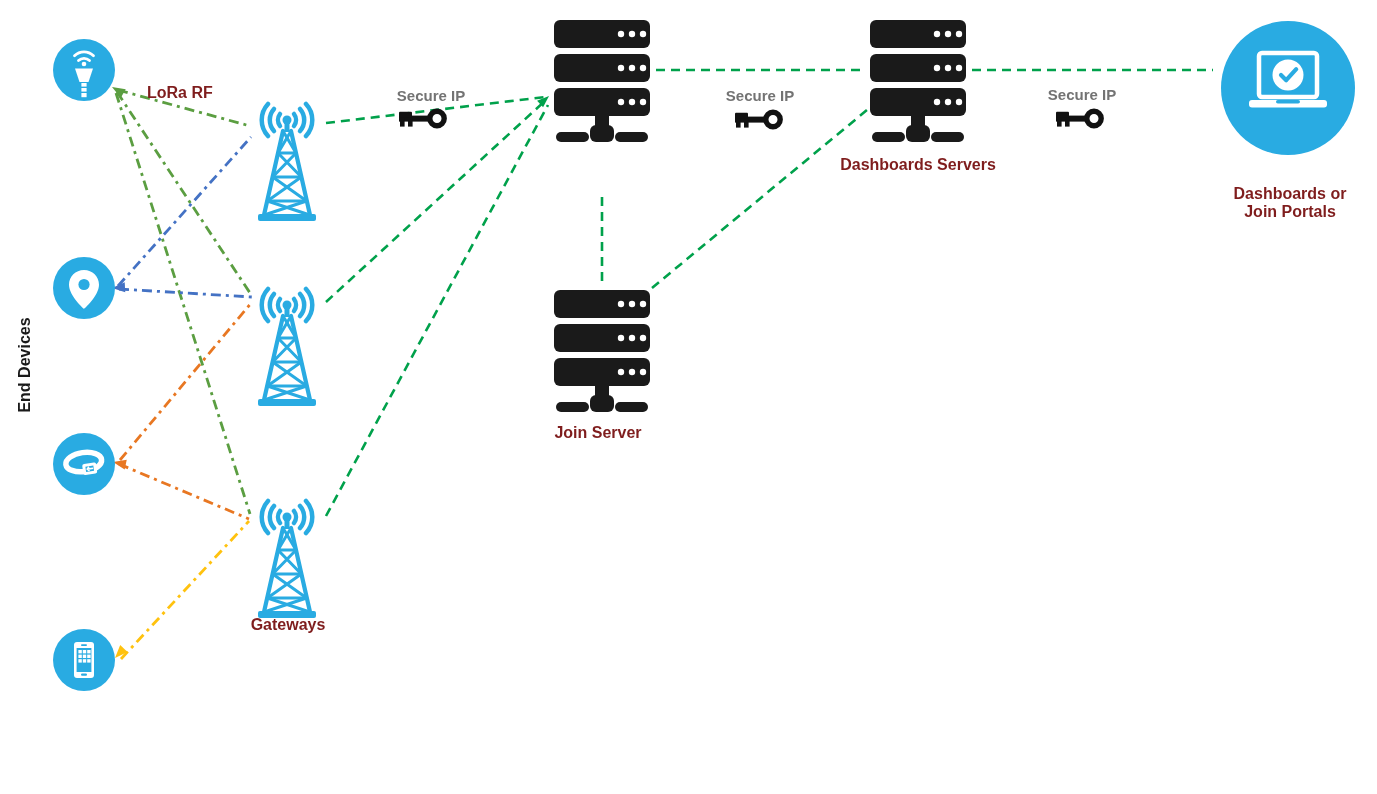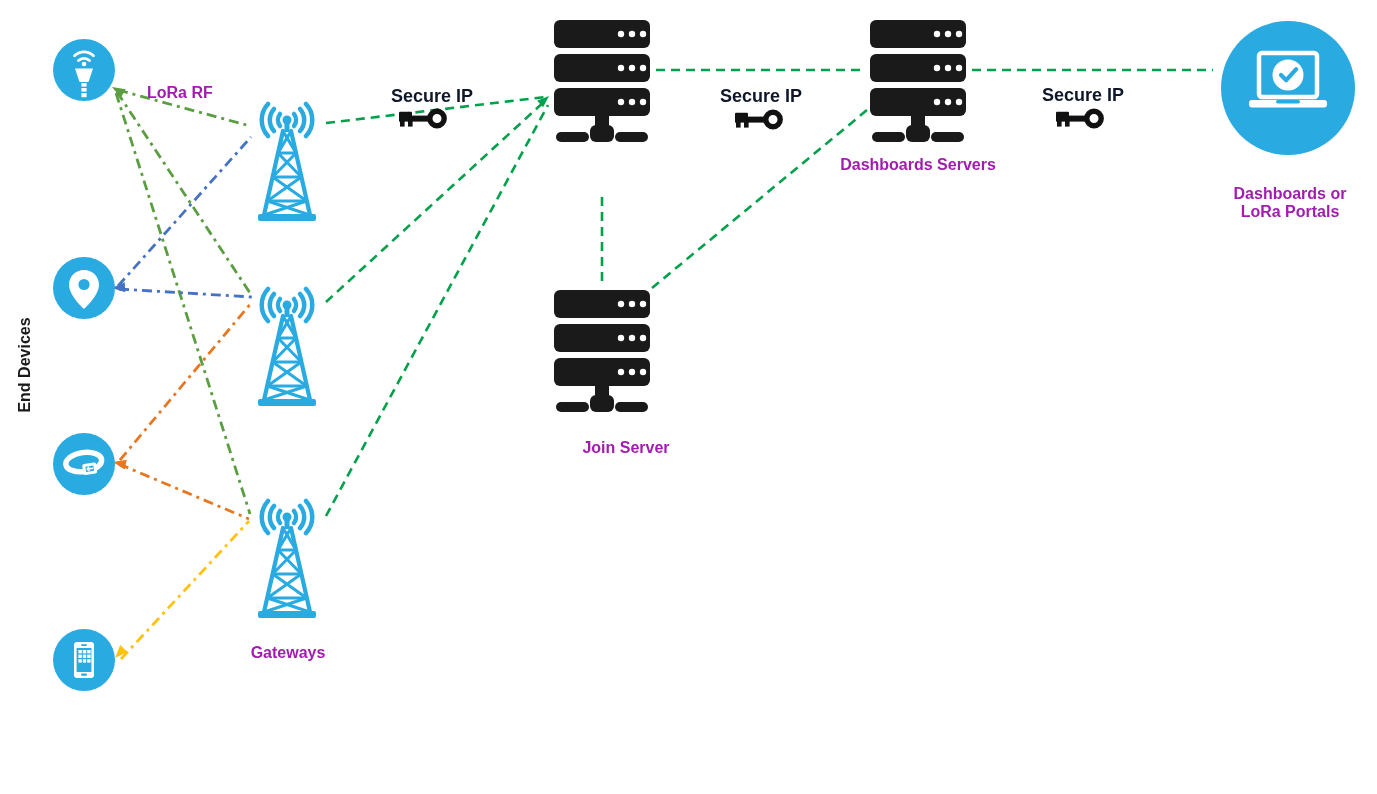--- a/index.html
+++ b/index.html
@@ -2,24 +2,24 @@
 <html><head>
 <meta charset="utf-8">
 <style>
   html,body{margin:0;padding:0;background:#fff;}
   .canvas{position:relative;width:1377px;height:794px;background:#ffffff;overflow:hidden;
           font-family:"Liberation Sans",sans-serif;}
   .lines-layer{position:absolute;left:0;top:0;z-index:1;}
   .node{position:absolute;z-index:2;}
   .device-circle{width:62px;height:62px;border-radius:50%;background:#29ABE2;
                  display:flex;align-items:center;justify-content:center;}
-  .label{position:absolute;z-index:3;font-weight:bold;color:#a21caf;font-size:16px;
+  .label{position:absolute;z-index:3;font-weight:bold;color:#7f1d1d;font-size:16px;
          line-height:18px;text-align:center;white-space:nowrap;}
   .label-left{text-align:left;}
-  .green-label{color:#0f172a;font-size:18px;}
+  .green-label{color:#737373;font-size:15px;}
   .vertical-label{position:absolute;z-index:3;font-weight:bold;color:#1a1a1a;font-size:16px;
                   left:25px;top:365px;transform:translate(-50%,-50%) rotate(-90deg);
                   white-space:nowrap;}
   sup{font-size:10px;}
   .keyicon{position:absolute;z-index:3;}
 </style>
 </head>
 <body>
 
 <div class="canvas">
@@ -208,21 +208,21 @@
         <path d="M21.7,76 L55.6,100"></path>
           <path d="M50.3,76 L16.4,100"></path>
           <path d="M16.4,100 L55.6,100"></path>
         <path d="M16.4,100 L58.8,114"></path>
           <path d="M55.6,100 L13.2,114"></path>
       </g>
       <rect x="7" y="113" width="58" height="7" rx="2" fill="#29ABE2"></rect>
     </svg>
   </div>
 
-  <div class="label" style="left:245px;top:644px;width:86px;">Gateways</div>
+  <div class="label" style="left:245px;top:616px;width:86px;">Gateways</div>
 
   <div class="label green-label" style="left:391px;top:87px;width:80px;">Secure IP</div>
   <svg class="keyicon" style="left:399px;top:105px;" width="48" height="27" viewBox="0 0 48 27">
     <circle cx="38" cy="13.5" r="7.2" fill="none" stroke="#111" stroke-width="5.4"></circle>
     <rect x="0" y="10.6" width="31" height="6" fill="#111"></rect>
     <rect x="0" y="6.8" width="13" height="6" rx="1" fill="#111"></rect>
     <rect x="1" y="13" width="4.6" height="8.6" fill="#111"></rect>
     <rect x="9" y="13" width="4.6" height="8.6" fill="#111"></rect>
   </svg>
 
@@ -286,21 +286,21 @@
           <circle cx="89" cy="14" r="3.2"></circle>
         <circle cx="67" cy="48" r="3.2"></circle>
           <circle cx="78" cy="48" r="3.2"></circle>
           <circle cx="89" cy="48" r="3.2"></circle>
         <circle cx="67" cy="82" r="3.2"></circle>
           <circle cx="78" cy="82" r="3.2"></circle>
           <circle cx="89" cy="82" r="3.2"></circle>
       </g>
     </svg>
   </div>
-  <div class="label" style="left:536px;top:424px;width:180px;margin-top:15px;">Join Server</div>
+  <div class="label" style="left:508px;top:424px;width:180px;">Join Server</div>
 
   <div class="node" style="left:870px;top:20px;">
     <svg width="96" height="124" viewBox="0 0 96 124">
       <g fill="#1a1a1a">
         <rect x="0" y="0" width="96" height="28" rx="6"></rect>
           <rect x="0" y="34" width="96" height="28" rx="6"></rect>
           <rect x="0" y="68" width="96" height="28" rx="6"></rect>
         <rect x="41" y="96" width="14" height="12"></rect>
         <rect x="2" y="112" width="33" height="10" rx="5"></rect>
           <rect x="61" y="112" width="33" height="10" rx="5"></rect>
@@ -326,16 +326,16 @@
       <circle cx="67" cy="67" r="67" fill="#29ABE2"></circle>
       <rect x="38" y="32" width="58" height="44" rx="3" fill="none" stroke="#fff" stroke-width="4.5"></rect>
       <circle cx="67" cy="54" r="15.5" fill="#fff"></circle>
       <path d="M60,54 l5.2,5.2 l10,-11" fill="none" stroke="#29ABE2" stroke-width="4.2" stroke-linecap="round" stroke-linejoin="round"></path>
       <rect x="28" y="79" width="78" height="7.5" rx="3" fill="#fff"></rect>
       <rect x="55" y="79" width="24" height="3.6" rx="1.8" fill="#29ABE2"></rect>
     </svg>
   </div>
   <div class="label" style="left:1200px;top:185px;width:180px;">
     <span>Dashboards or</span><br>
-    <span>LoRa Portals</span>
+    <span>Join Portals</span>
   </div>
 
 </div>
 
 </body></html>

